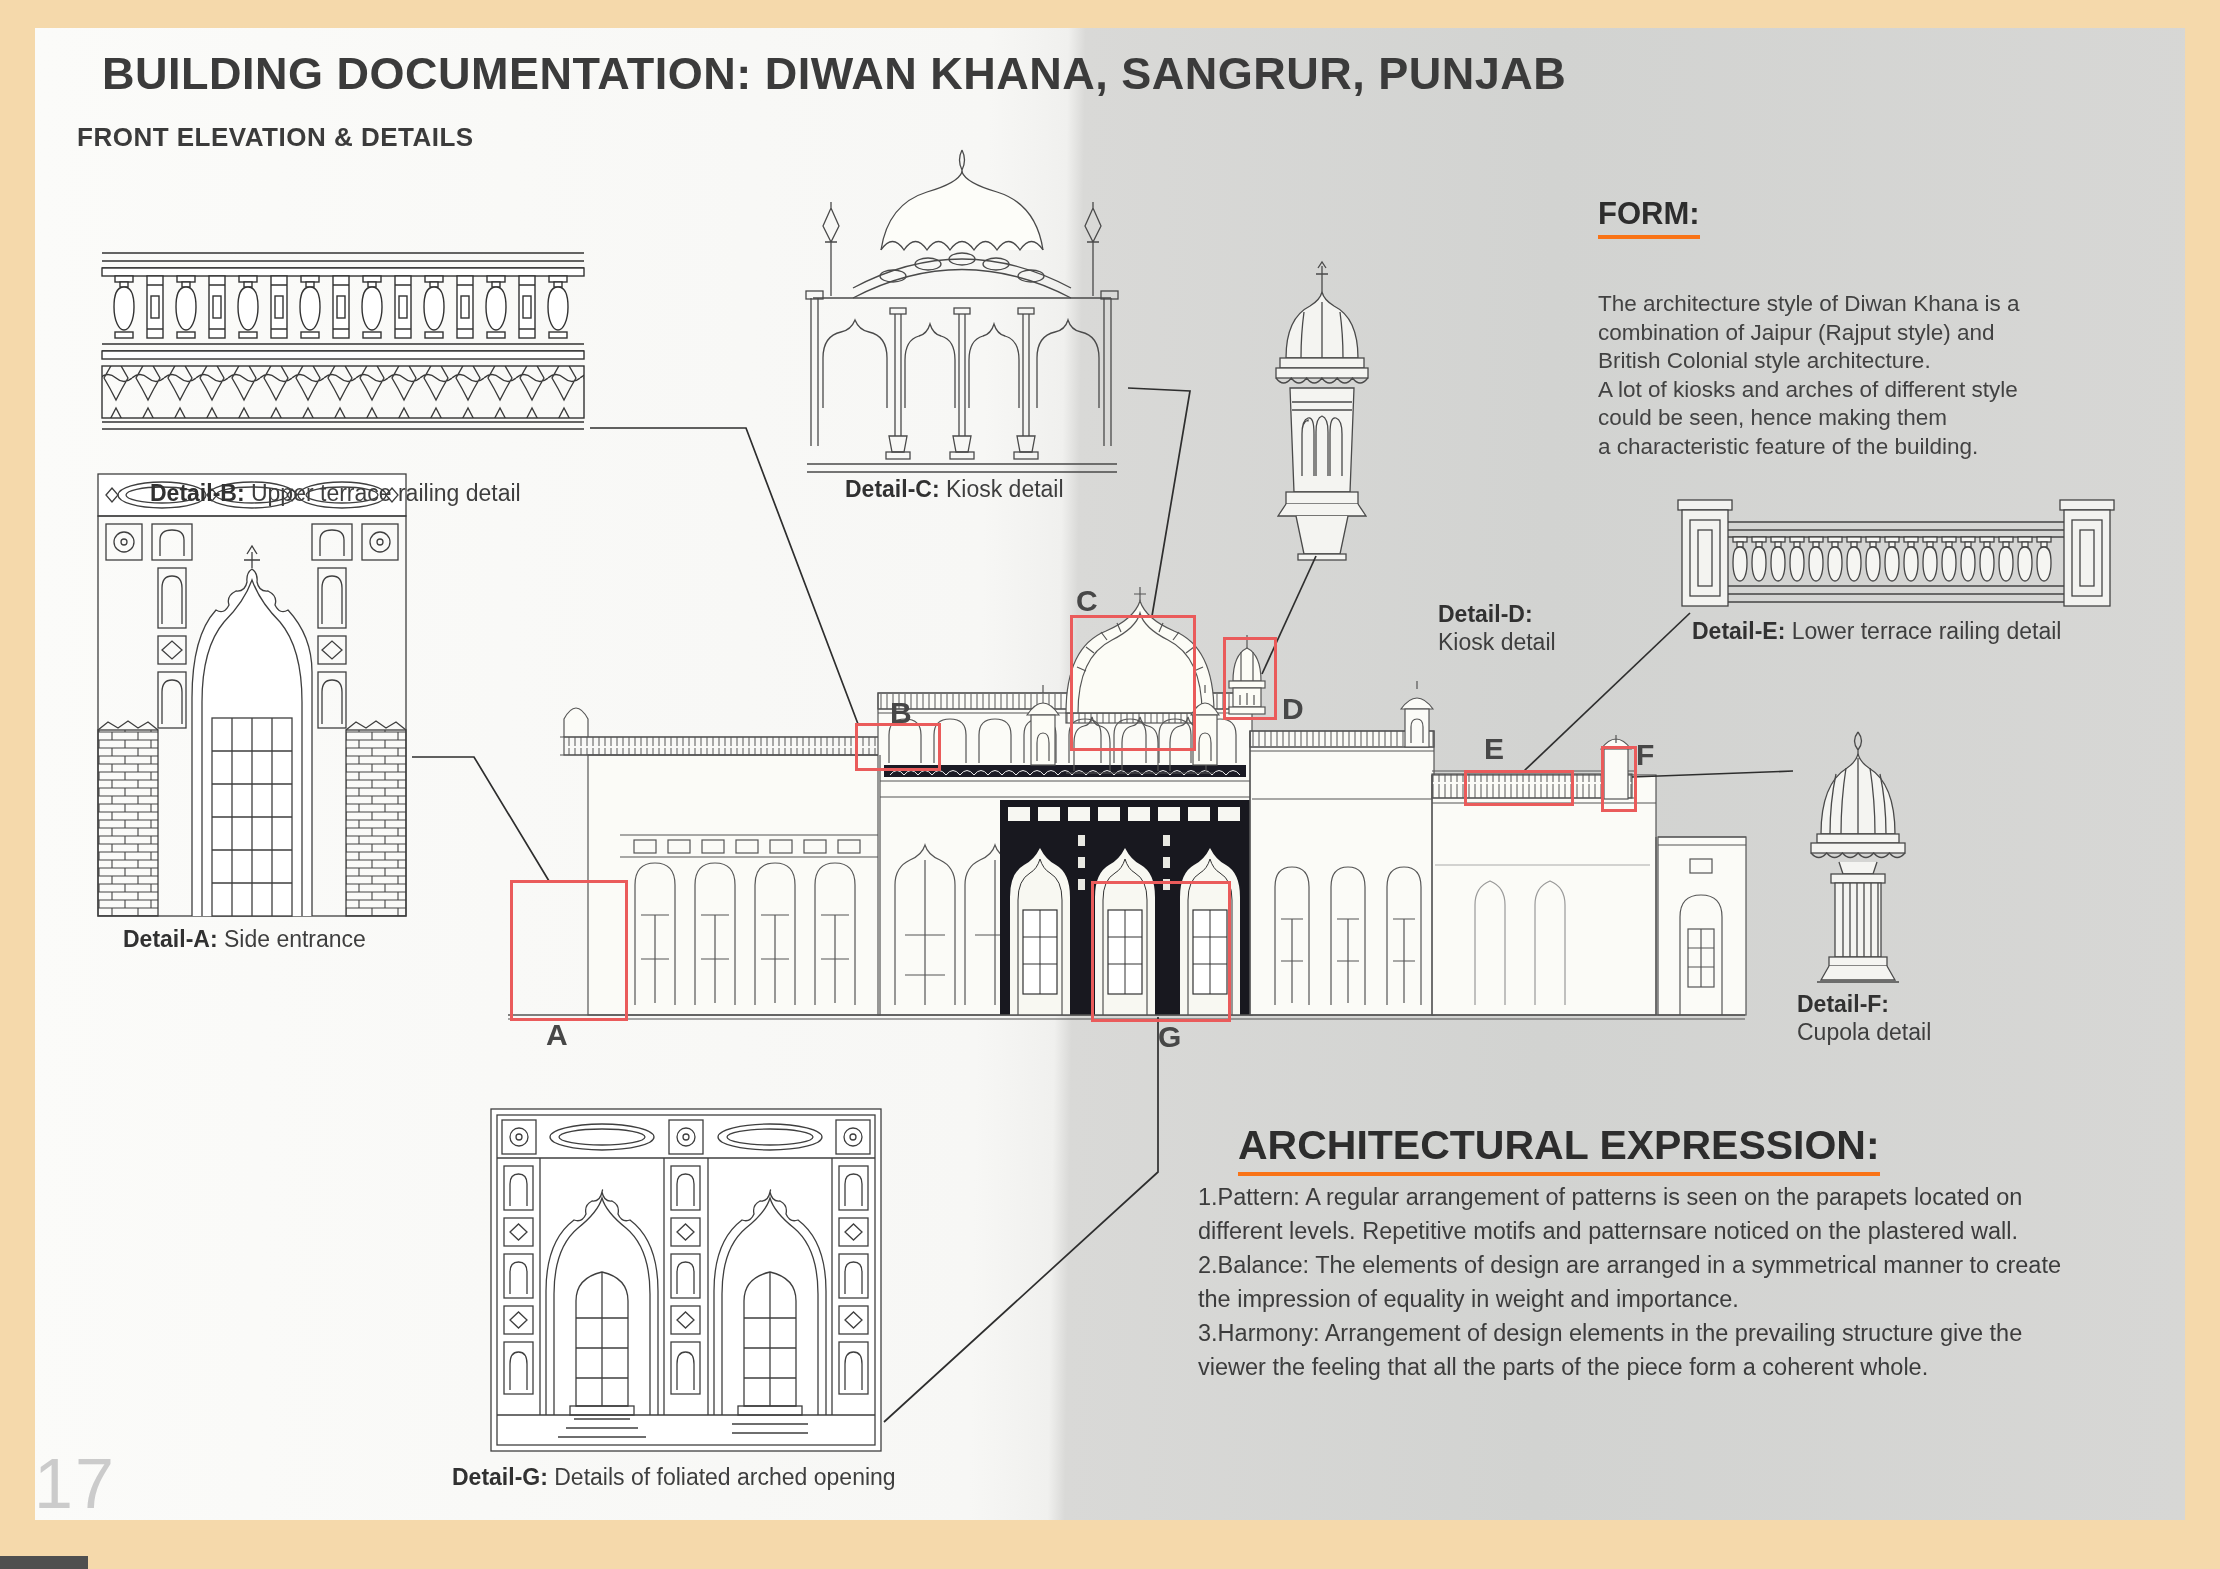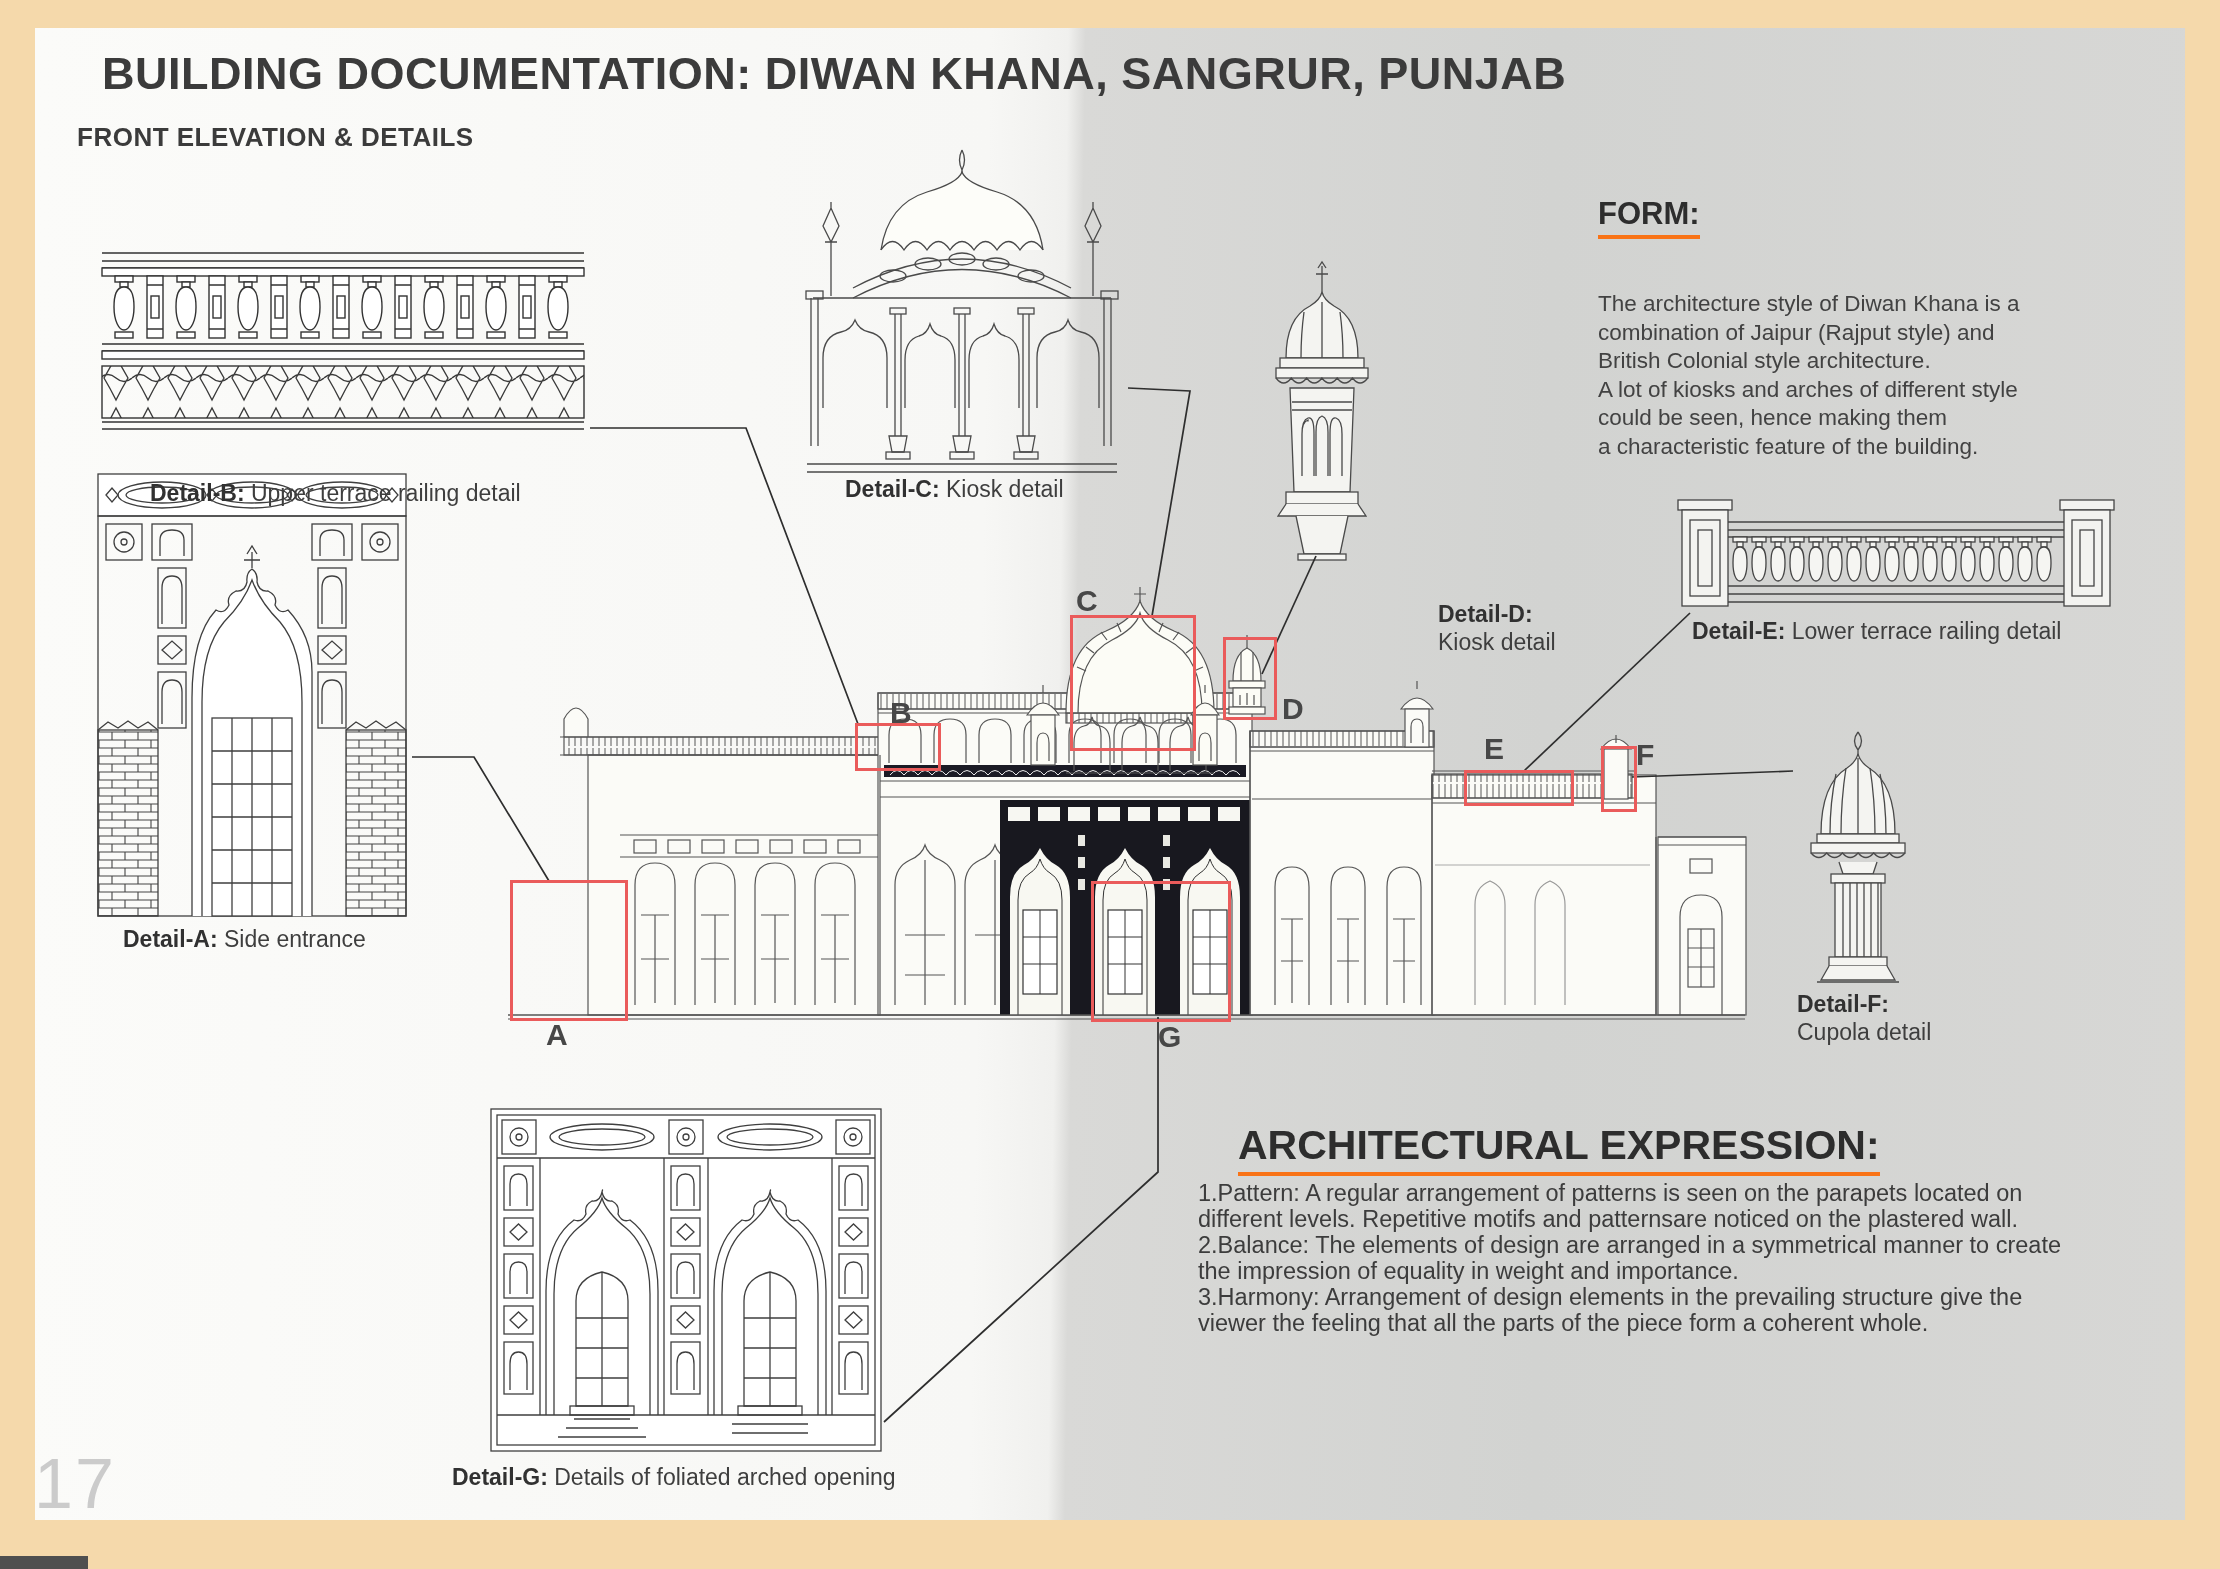--- a/index.html
+++ b/index.html
@@ -8,21 +8,21 @@
   .abs{position:absolute;}
   #content{left:35px;top:28px;width:2150px;height:1492px;
     background:linear-gradient(90.8deg,#fbfbf9 0%,#f7f7f5 44%,#f0f0ee 47.6%,#d9d9d7 48.4%,#d2d3d1 70%,#d7d7d5 100%);}
   #edgebar{left:0;top:1556px;width:88px;height:13px;background:#4f4f4f;}
   .title{left:75px;top:48px;font-size:45px;font-weight:600;letter-spacing:.5px;color:#3b3b3b;white-space:nowrap;margin-left:27px;}
   .subtitle{left:77px;top:122px;font-size:26px;font-weight:600;letter-spacing:.5px;color:#3b3b3b;}
   .h-ul{font-weight:bold;color:#2d2d2d;border-bottom:4px solid #f97316;padding-bottom:3px;display:inline-block;}
   #form-head{left:1598px;top:196px;font-size:31px;}
   #form-body{left:1598px;top:250px;font-size:22.5px;line-height:28.5px;color:#424242;margin-top:40px;}
   #expr-head{left:1238px;top:1122px;font-size:41px;}
-  #expr-body{left:1198px;top:1180px;width:885px;font-size:23.5px;line-height:26px;color:#3c3c3c;}
+  #expr-body{left:1198px;top:1180px;width:885px;font-size:23.5px;line-height:34px;color:#3c3c3c;}
   .det-label{font-size:23px;color:#3e3e3e;white-space:nowrap;z-index:6;}
   .det-label b{color:#313131;}
   .letter{font-size:30px;font-weight:bold;color:#474747;z-index:6;}
   .callout{border:3px solid #ea5b5b;background:transparent;z-index:5;}
   svg{overflow:visible;}
   .pageno{left:34px;top:1444px;font-size:70px;font-weight:normal;color:#cbcbcb;letter-spacing:2px;}
   #leaders{left:0;top:0;z-index:4;pointer-events:none;}
   .drw{z-index:2;}
 </style>
 </head>

